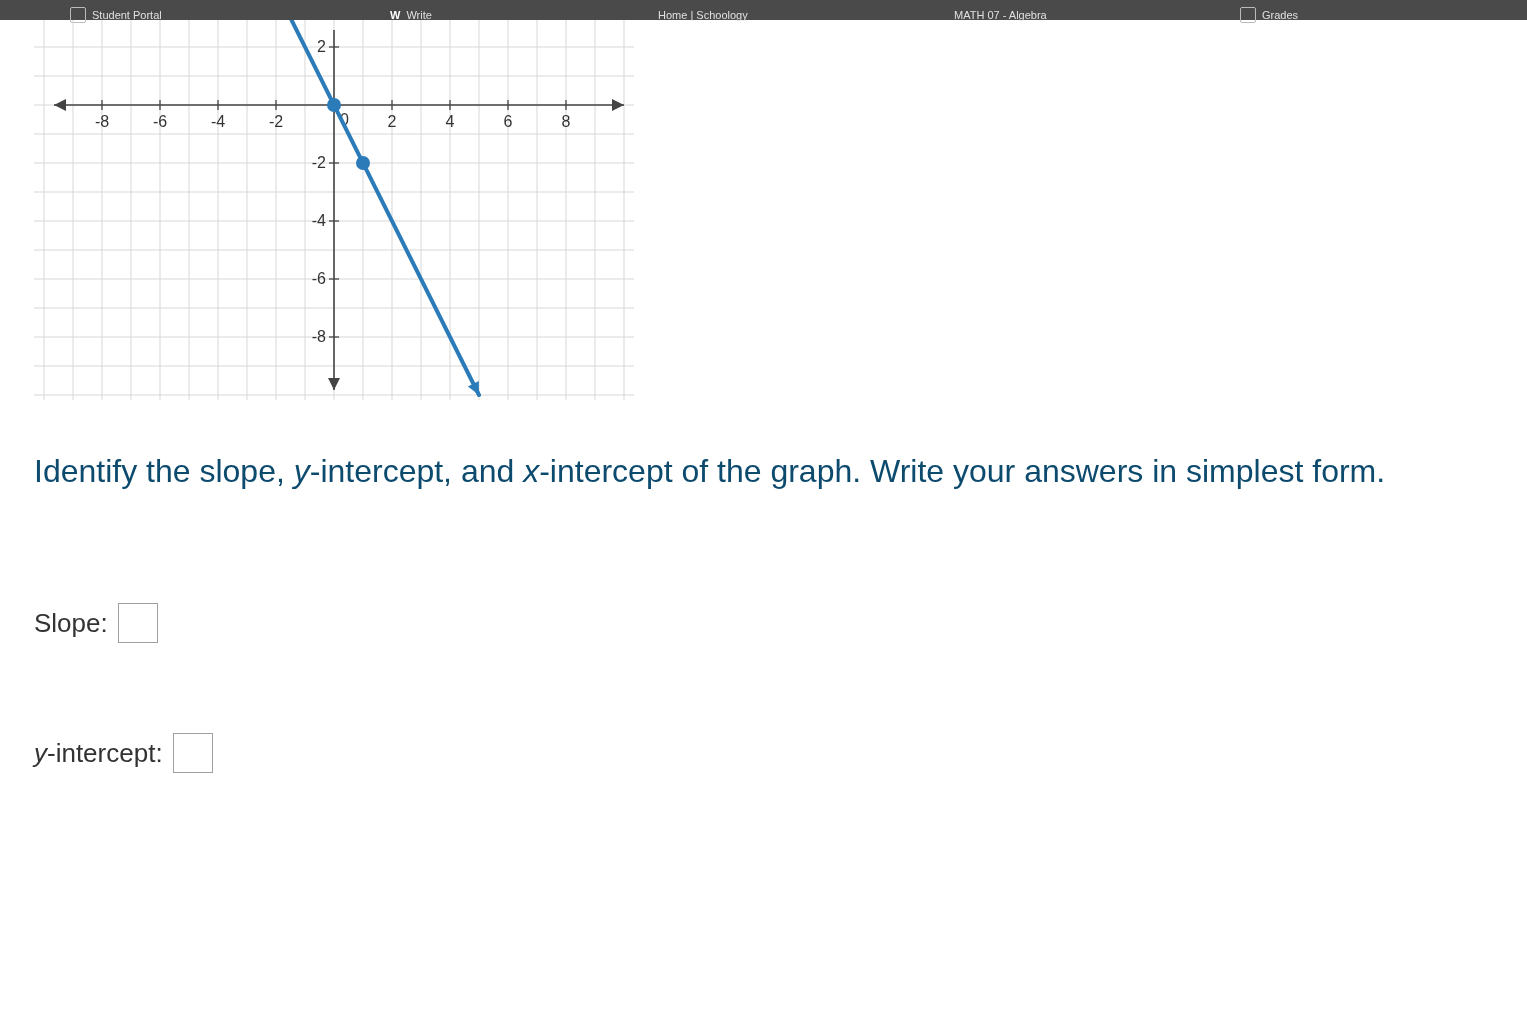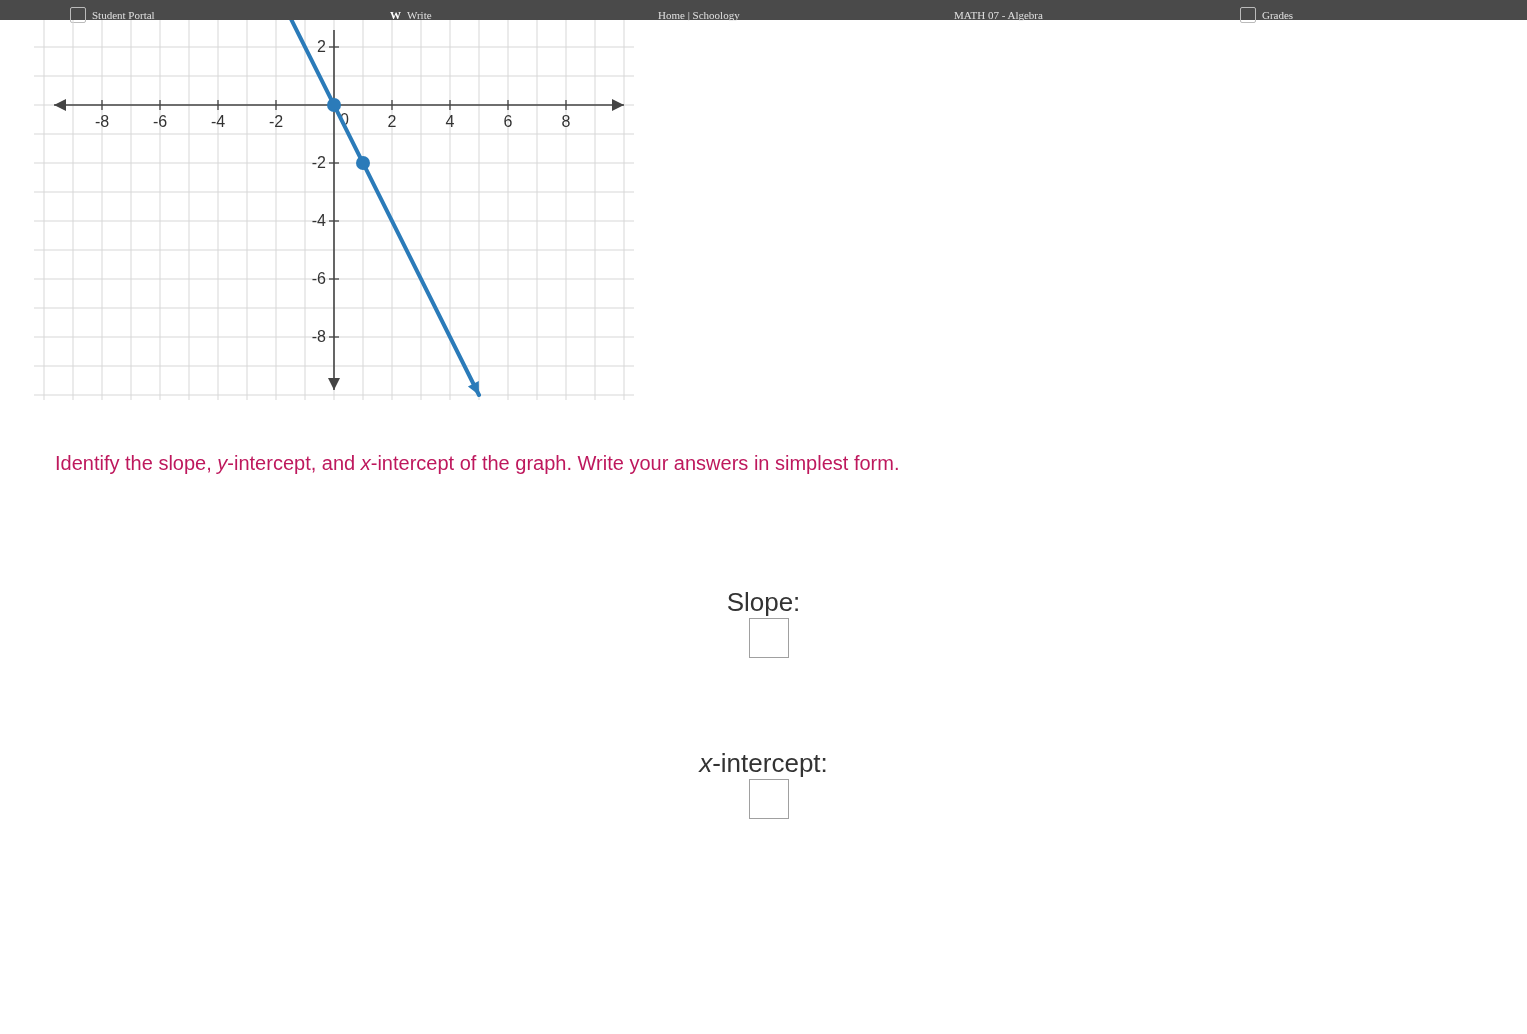--- a/index.html
+++ b/index.html
@@ -22,21 +22,20 @@
     position: absolute;
     top: 0;
     height: 20px;
     color: #e0e0e0;
     font-size: 11px;
     display: flex;
     align-items: center;
     gap: 6px;
     padding: 15px 10px;
     box-sizing: border-box;
-    font-family: Liberation Serif, serif;
   }
   .topbar .seg .icon-box {
     width: 14px;
     height: 14px;
     border: 1px solid #bbb;
     border-radius: 2px;
     display: inline-block;
   }
   .content {
     padding: 0 34px;
@@ -46,39 +45,37 @@
     height: 380px;
     position: relative;
     margin-top: 0;
   }
   .graph-area svg {
     position: absolute;
     left: 0;
     top: 0;
   }
   .question {
-    font-size: 20px;
-    color: #be185d;
+    font-size: 32px;
+    color: #0c4a6e;
     margin-top: 50px;
     line-height: 1.35;
-    margin-left: 21px;
   }
   .italic {
     font-style: italic;
   }
   .answers {
     margin-top: 110px;
   }
   .answer-row {
     display: flex;
     align-items: center;
     font-size: 26px;
     color: #333;
     margin-bottom: 90px;
-    flex-direction: column;
   }
   .answer-row:last-child {
     margin-bottom: 0;
   }
   .answer-box {
     width: 40px;
     height: 40px;
     border: 1px solid #a0a0a0;
     margin-left: 10px;
     font-size: 20px;
@@ -190,17 +187,17 @@
   <div class="question">
     <span>Identify the slope, </span><span class="italic">y</span><span>-intercept, and </span><span class="italic">x</span><span>-intercept of the graph. Write your answers in simplest form.</span>
   </div>
 
   <div class="answers">
     <div class="answer-row">
       <span>Slope:</span>
       <input class="answer-box" type="text" style="">
     </div>
     <div class="answer-row">
-      <span><span class="italic">x</span><span>-intercept:</span></span>
+      <span><span class="italic">y</span><span>-intercept:</span></span>
       <input class="answer-box" type="text" style="">
     </div>
   </div>
 </div>
 
 </body></html>

